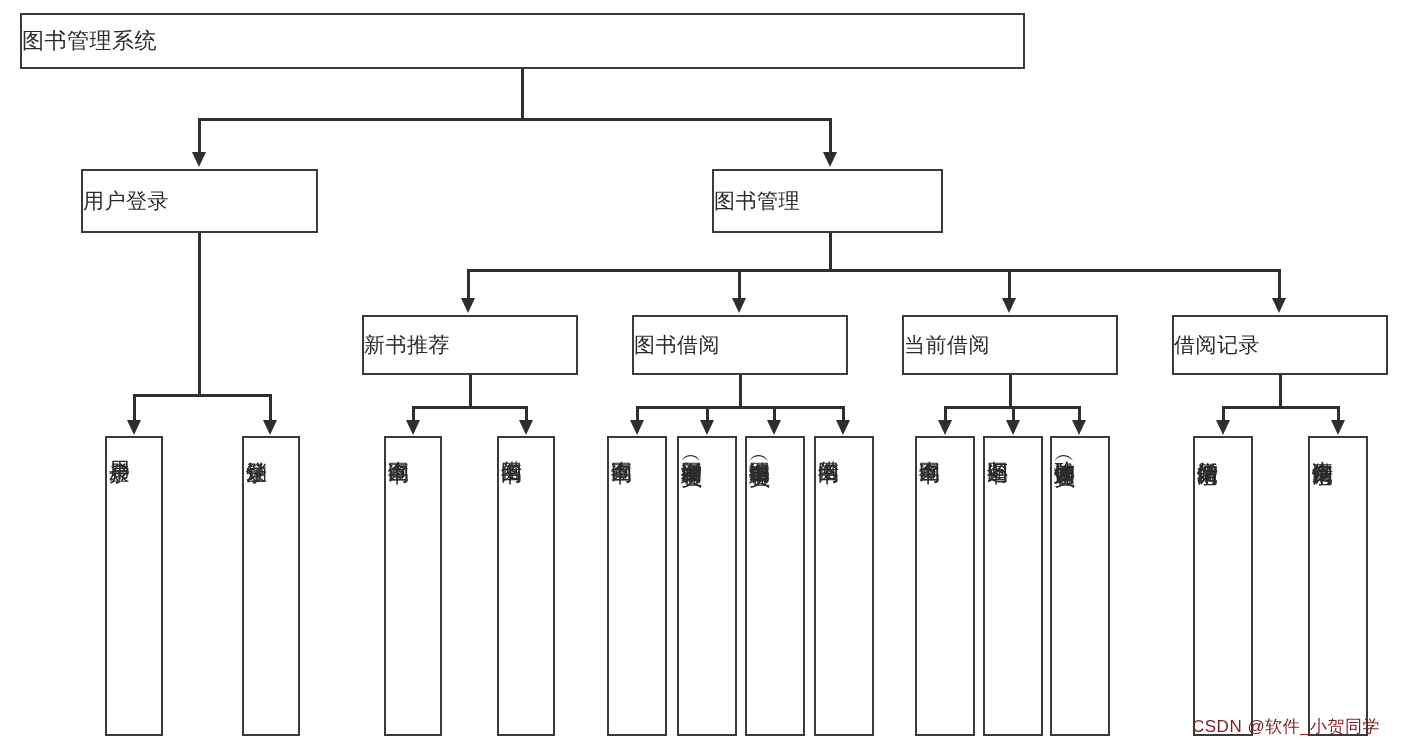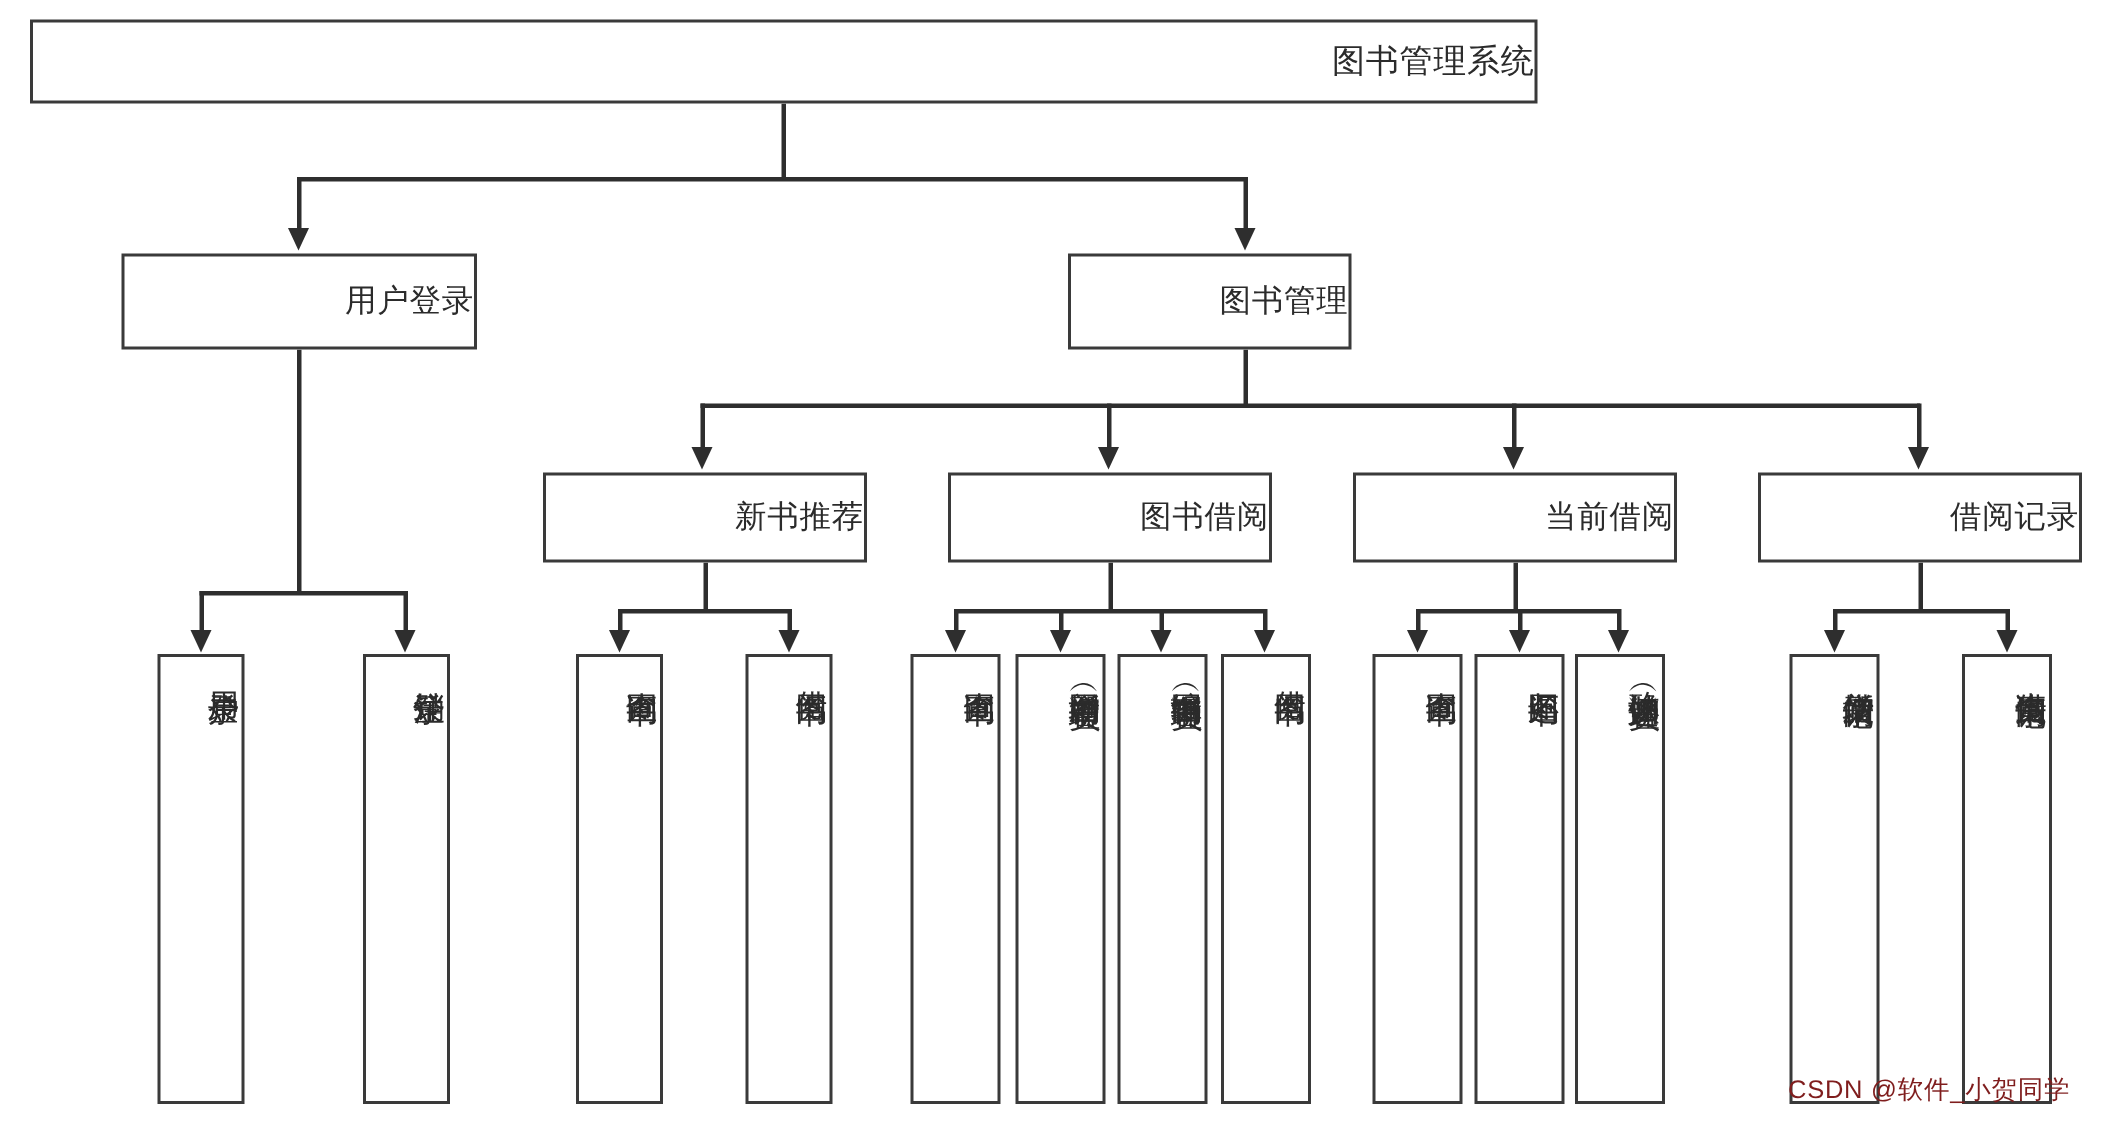--- a/index.html
+++ b/index.html
@@ -18,21 +18,21 @@
     background: #ffffff;
     overflow: hidden;
   }
   .node {
     position: absolute;
     box-sizing: border-box;
     border: 2.5px solid #3a3a3a;
     background: #ffffff;
     display: flex;
     align-items: center;
-    justify-content: flex-end;
+    justify-content: flex-start;
     z-index: 3;
   }
   .node .label {
     font-size: 21px;
     line-height: 1.15;
     letter-spacing: 0.5px;
     color: #2b2b2b;
     white-space: nowrap;
   }
   .node.root .label { font-size: 22px; }
@@ -89,21 +89,21 @@
   <div class="hline" style="left:198px; top:118px; width:634px;"></div>
 
   <div class="vline" style="left:198px; top:118px; height:36px;"></div>
   <div class="arrow" style="left:192px; top:152px;"></div>
   <div class="vline" style="left:829px; top:118px; height:36px;"></div>
   <div class="arrow" style="left:823px; top:152px;"></div>
 
   <div class="node" style="left:81px; top:169px; width:237px; height:64px;">
     <span class="label">用户登录</span>
   </div>
-  <div class="node" style="left:712px; top:169px; width:189px; height:64px;">
+  <div class="node" style="left:712px; top:169px; width:231px; height:64px;">
     <span class="label">图书管理</span>
   </div>
 
   <div class="vline" style="left:198px; top:233px; height:163px;"></div>
   <div class="hline" style="left:133px; top:394px; width:138px;"></div>
   <div class="vline" style="left:133px; top:394px; height:28px;"></div>
   <div class="arrow" style="left:127px; top:420px;"></div>
   <div class="vline" style="left:269px; top:394px; height:28px;"></div>
   <div class="arrow" style="left:263px; top:420px;"></div>
 
@@ -120,21 +120,21 @@
 
   <div class="node" style="left:632px; top:315px; width:216px; height:60px;">
     <span class="label">图书借阅</span>
   </div>
   <div class="node" style="left:362px; top:315px; width:216px; height:60px;">
     <span class="label">新书推荐</span>
   </div>
   <div class="node" style="left:902px; top:315px; width:216px; height:60px;">
     <span class="label">当前借阅</span>
   </div>
-  <div class="node" style="left:1172px; top:315px; width:216px; height:60px;padding-left:36px;">
+  <div class="node" style="left:1172px; top:315px; width:216px; height:60px;">
     <span class="label">借阅记录</span>
   </div>
 
   <div class="vline" style="left:469px; top:375px; height:33px;"></div>
   <div class="hline" style="left:412px; top:406px; width:115px;"></div>
   <div class="vline" style="left:412px; top:406px; height:16px;"></div>
   <div class="arrow" style="left:406px; top:420px;"></div>
   <div class="vline" style="left:525px; top:406px; height:16px;"></div>
   <div class="arrow" style="left:519px; top:420px;"></div>
 

